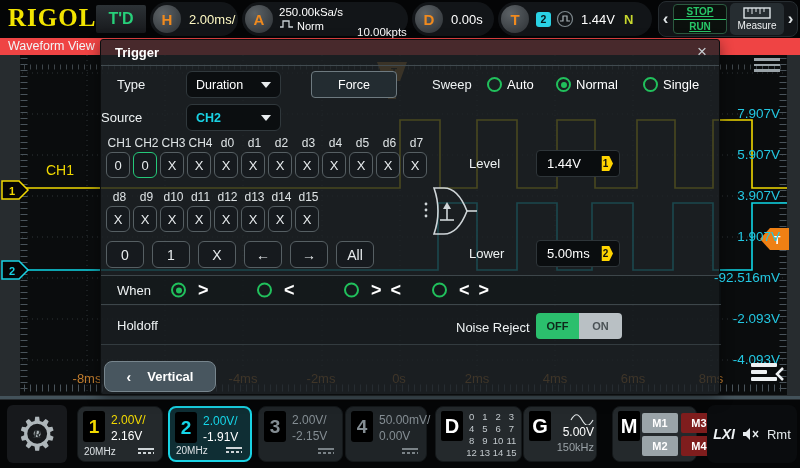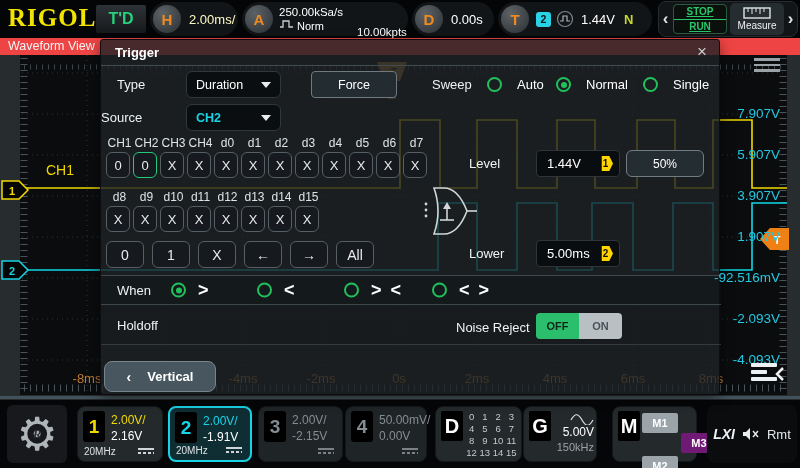--- a/index.html
+++ b/index.html
@@ -57,21 +57,21 @@
   
   .dialog { position:absolute; left:100px; top:39px; width:620px; height:356px; background:rgba(30,35,39,0.8); border:1px solid #0b0d0e; border-radius:3px; box-shadow:0 4px 14px rgba(0,0,0,.45); z-index:30; color:#eef2f3; }
   .dlg-header { position:absolute; left:0; top:0; width:100%; height:26px; border-bottom:1px solid #414b50; }
   .dlg-title { position:absolute; left:14px; top:5px; font-size:13px; font-weight:bold; color:#fff; }
   .dlg-close { position:absolute; right:12px; top:2px; font-size:17px; color:#c7ced2; cursor:default; }
   .dlabel { position:absolute; font-size:13px; color:#eef2f3; }
   .dd { position:absolute; height:27px; background:#0b0e10; border:1px solid #30383c; border-radius:6px; display:flex; align-items:center; justify-content:space-between; padding:0 9px; font-size:12.5px; color:#fff; }
   .caret { width:0; height:0; border-left:5px solid transparent; border-right:5px solid transparent; border-top:6px solid #e8ecee; }
   .cyanval { color:#19d2e4; font-weight:bold; }
   .dbtn { position:absolute; height:27px; background:#232c31; border:1px solid #6e7a80; border-radius:4px; color:#fff; font-size:12.5px; display:flex; align-items:center; justify-content:center; }
-  .opt { display:flex; align-items:center; gap:15px; }
+  .opt { display:flex; align-items:center; gap:5px; }
   .radio { position:relative; width:15px; height:15px; min-width:15px; border:2px solid #21c05c; border-radius:50%; }
   .opt.on .radio::after { content:""; position:absolute; inset:2.5px; border-radius:50%; background:#21c05c; }
   .olab { font-size:13px; color:#fff; }
   .sweep-opts .opt { position:absolute; top:37px; }
   .sweep-opts .opt:nth-child(1){ left:386px; }
   .sweep-opts .opt:nth-child(2){ left:455px; }
   .sweep-opts .opt:nth-child(3){ left:542px; }
   .bitlabels { position:absolute; left:5px; display:flex; }
   .bitlabels span { width:27px; text-align:center; font-size:12px; color:#dfe4e6; }
   .bits { position:absolute; left:5px; display:flex; gap:3px; }
@@ -129,21 +129,21 @@
   .mbox { left:612px; width:85px; }
   .letter { position:absolute; left:5px; top:4px; width:22px; height:30px; background:#000; border-radius:2px; color:#fff; font-weight:bold; font-size:20px; display:flex; align-items:center; justify-content:center; }
   .dgrid { position:absolute; left:29px; top:3px; right:3px; bottom:3px; display:grid; grid-template-columns:repeat(4,1fr); align-items:center; }
   .dgrid span { font-size:9.5px; color:#c2c9cd; text-align:center; }
   .gcol { position:absolute; left:26px; top:2px; right:2px; bottom:2px; display:flex; flex-direction:column; align-items:flex-end; justify-content:center; }
   .gcol .gv { color:#fff; font-size:12px; line-height:15px; }
   .gcol .gf { color:#9aa2a7; font-size:11px; line-height:14px; }
   .mgrid { position:absolute; left:29px; top:6px; display:grid; grid-template-columns:36px 36px; gap:3px; }
   .mbtn { width:36px; height:20px; border-radius:2px; color:#fff; font-size:11px; font-weight:bold; display:flex; align-items:center; justify-content:center; }
   .mbtn.lt { background:#9aa4a9; }
-  .mbtn.dk { background:#701a75;margin-top:20px; }
+  .mbtn.dk { background:#7f1d1d; }
   .lxibox { position:absolute; left:707px; top:5px; width:90px; height:58px; background:#0a0c0e; border-radius:8px; display:flex; align-items:center; justify-content:center; gap:7px; }
   .lxi { color:#eef2f4; font-weight:bold; font-style:italic; font-size:14px; }
   .rmt { color:#e4e9eb; font-size:13px; }
 </style>
 </head>
 <body>
 
 <div class="screen">
 
   <div class="topbar">
@@ -361,21 +361,20 @@
         <div class="bit">←</div>
         <div class="bit">→</div>
         <div class="bit">All</div>
       </div>
 
     <span class="dlabel" style="left:368px;top:116px">Level</span>
     <div class="field" style="left:435px;top:110px">
       <span>1.44V</span>
       <span class="hex">1</span>
     </div>
-    <div class="pct">50%</div>
 
     <svg class="gate" width="56" height="58" viewBox="0 0 56 58">
       <circle cx="5" cy="22" r="1.4" fill="#cfd5d8"></circle>
         <circle cx="5" cy="28" r="1.4" fill="#cfd5d8"></circle>
         <circle cx="5" cy="34" r="1.4" fill="#cfd5d8"></circle>
       <path d="M13,6 Q21,29 13,52 L23,52 Q37,52 46,29 Q37,6 23,6 Z" fill="none" stroke="#cfd5d8" stroke-width="1.6"></path>
       <path d="M26,20 l-4,7 h8 z" fill="#cfd5d8"></path>
       <line x1="26" y1="26" x2="26" y2="38" stroke="#cfd5d8" stroke-width="1.6"></line>
       <line x1="19" y1="38" x2="33" y2="38" stroke="#cfd5d8" stroke-width="1.6"></line>
       <line x1="46" y1="29" x2="56" y2="29" stroke="#cfd5d8" stroke-width="1.6"></line>

